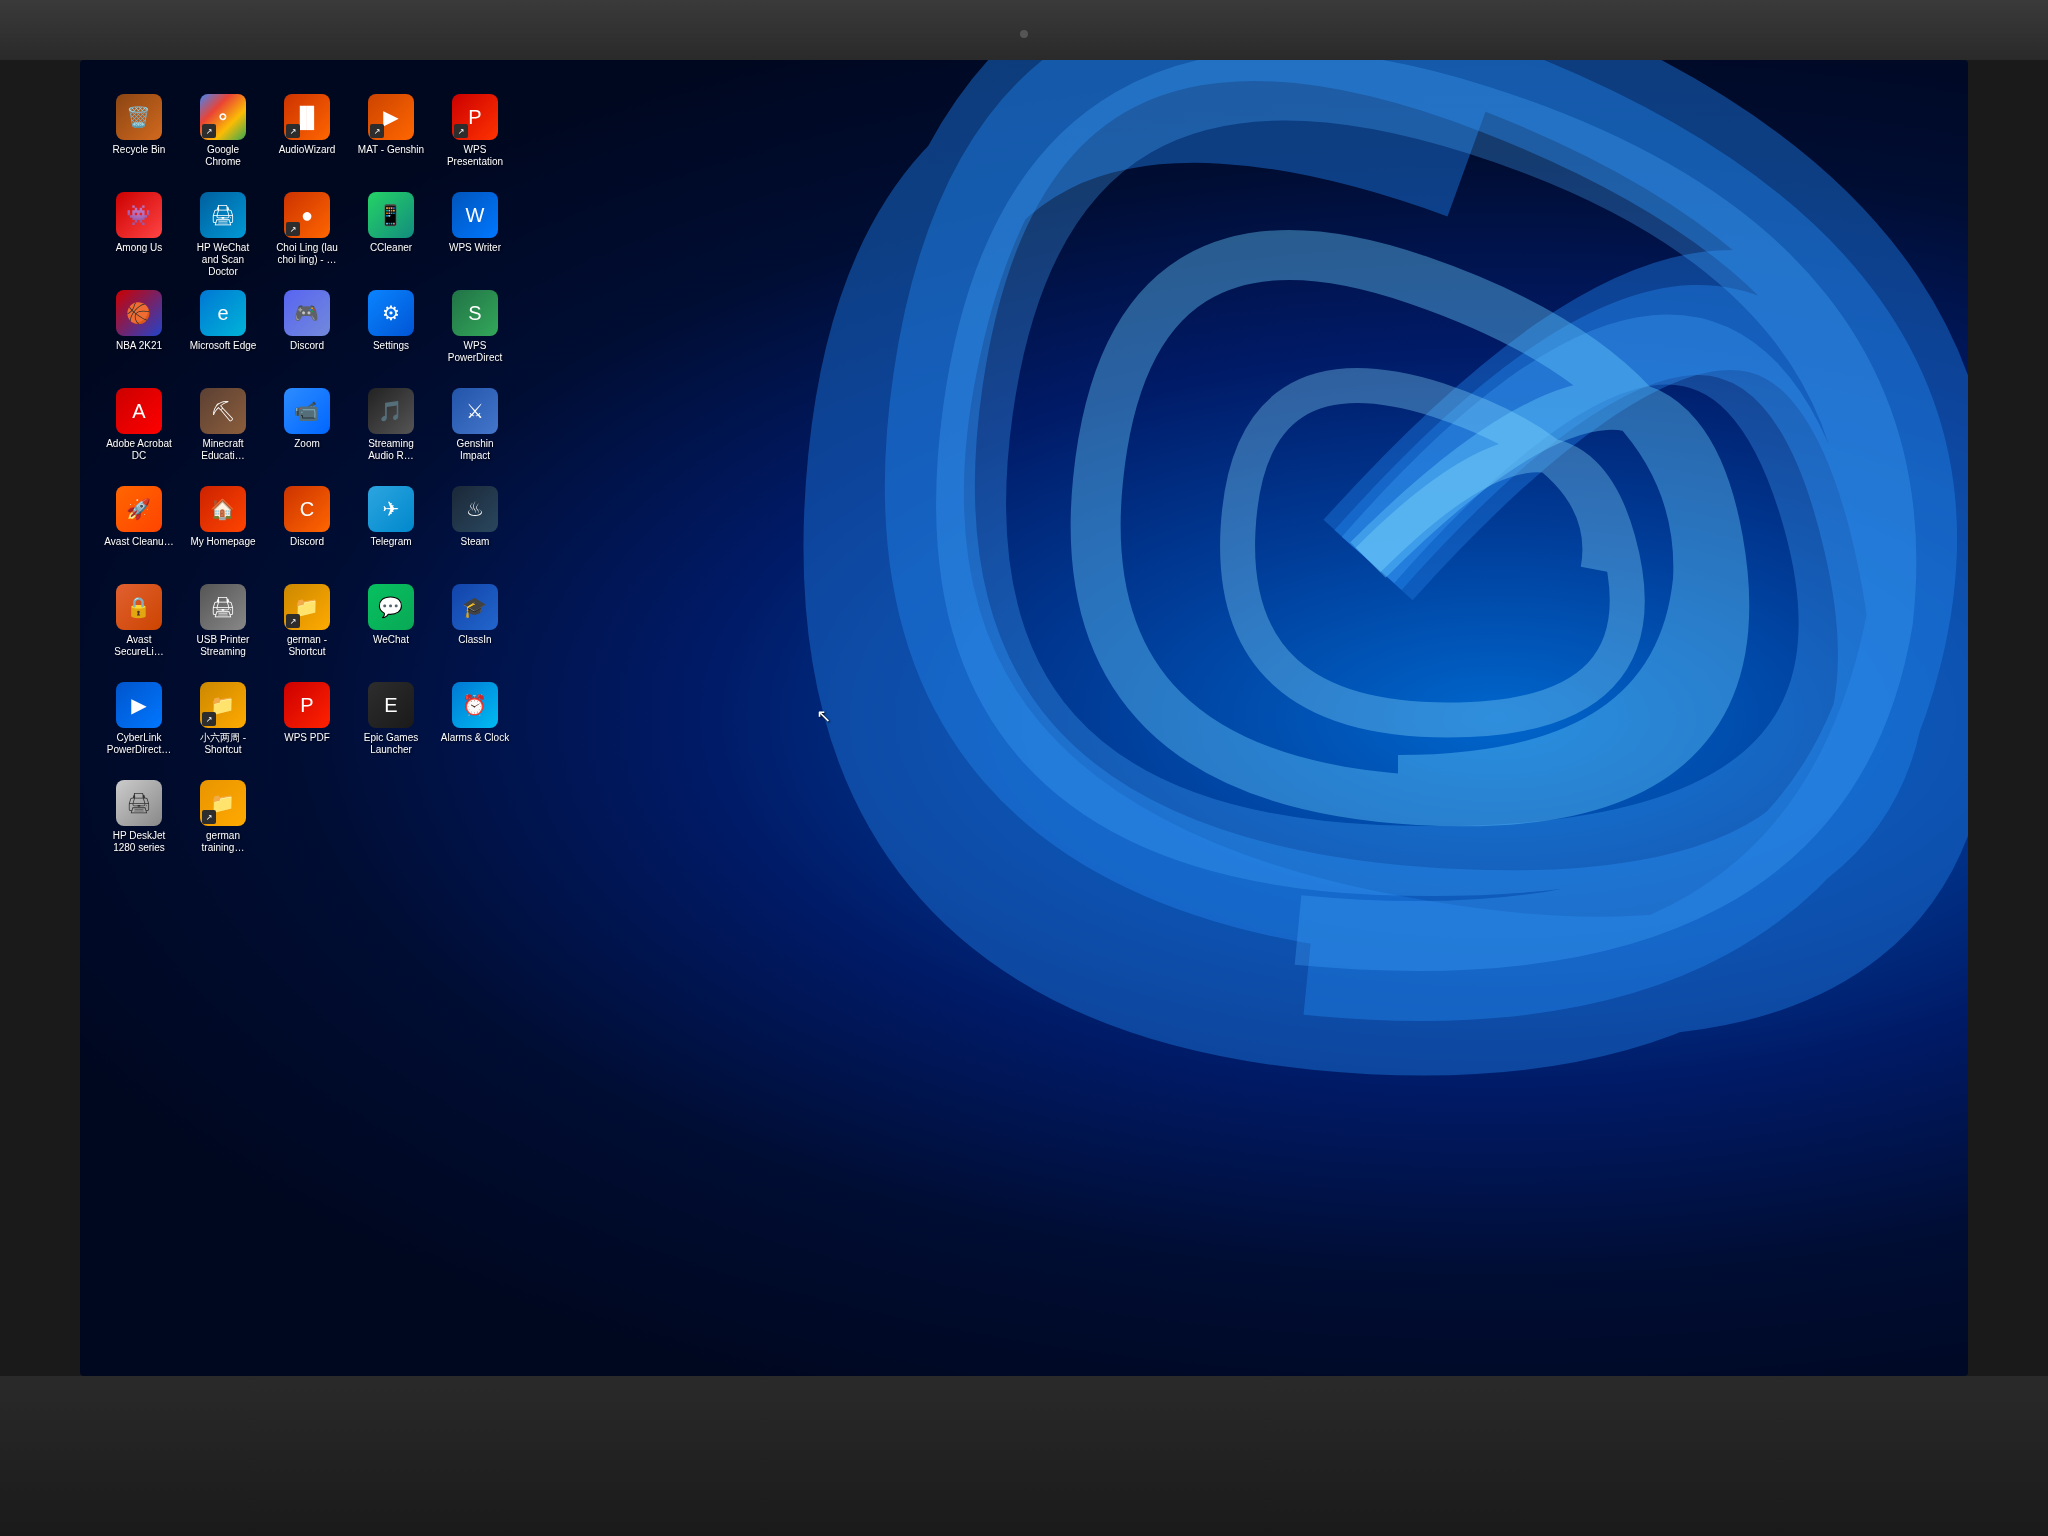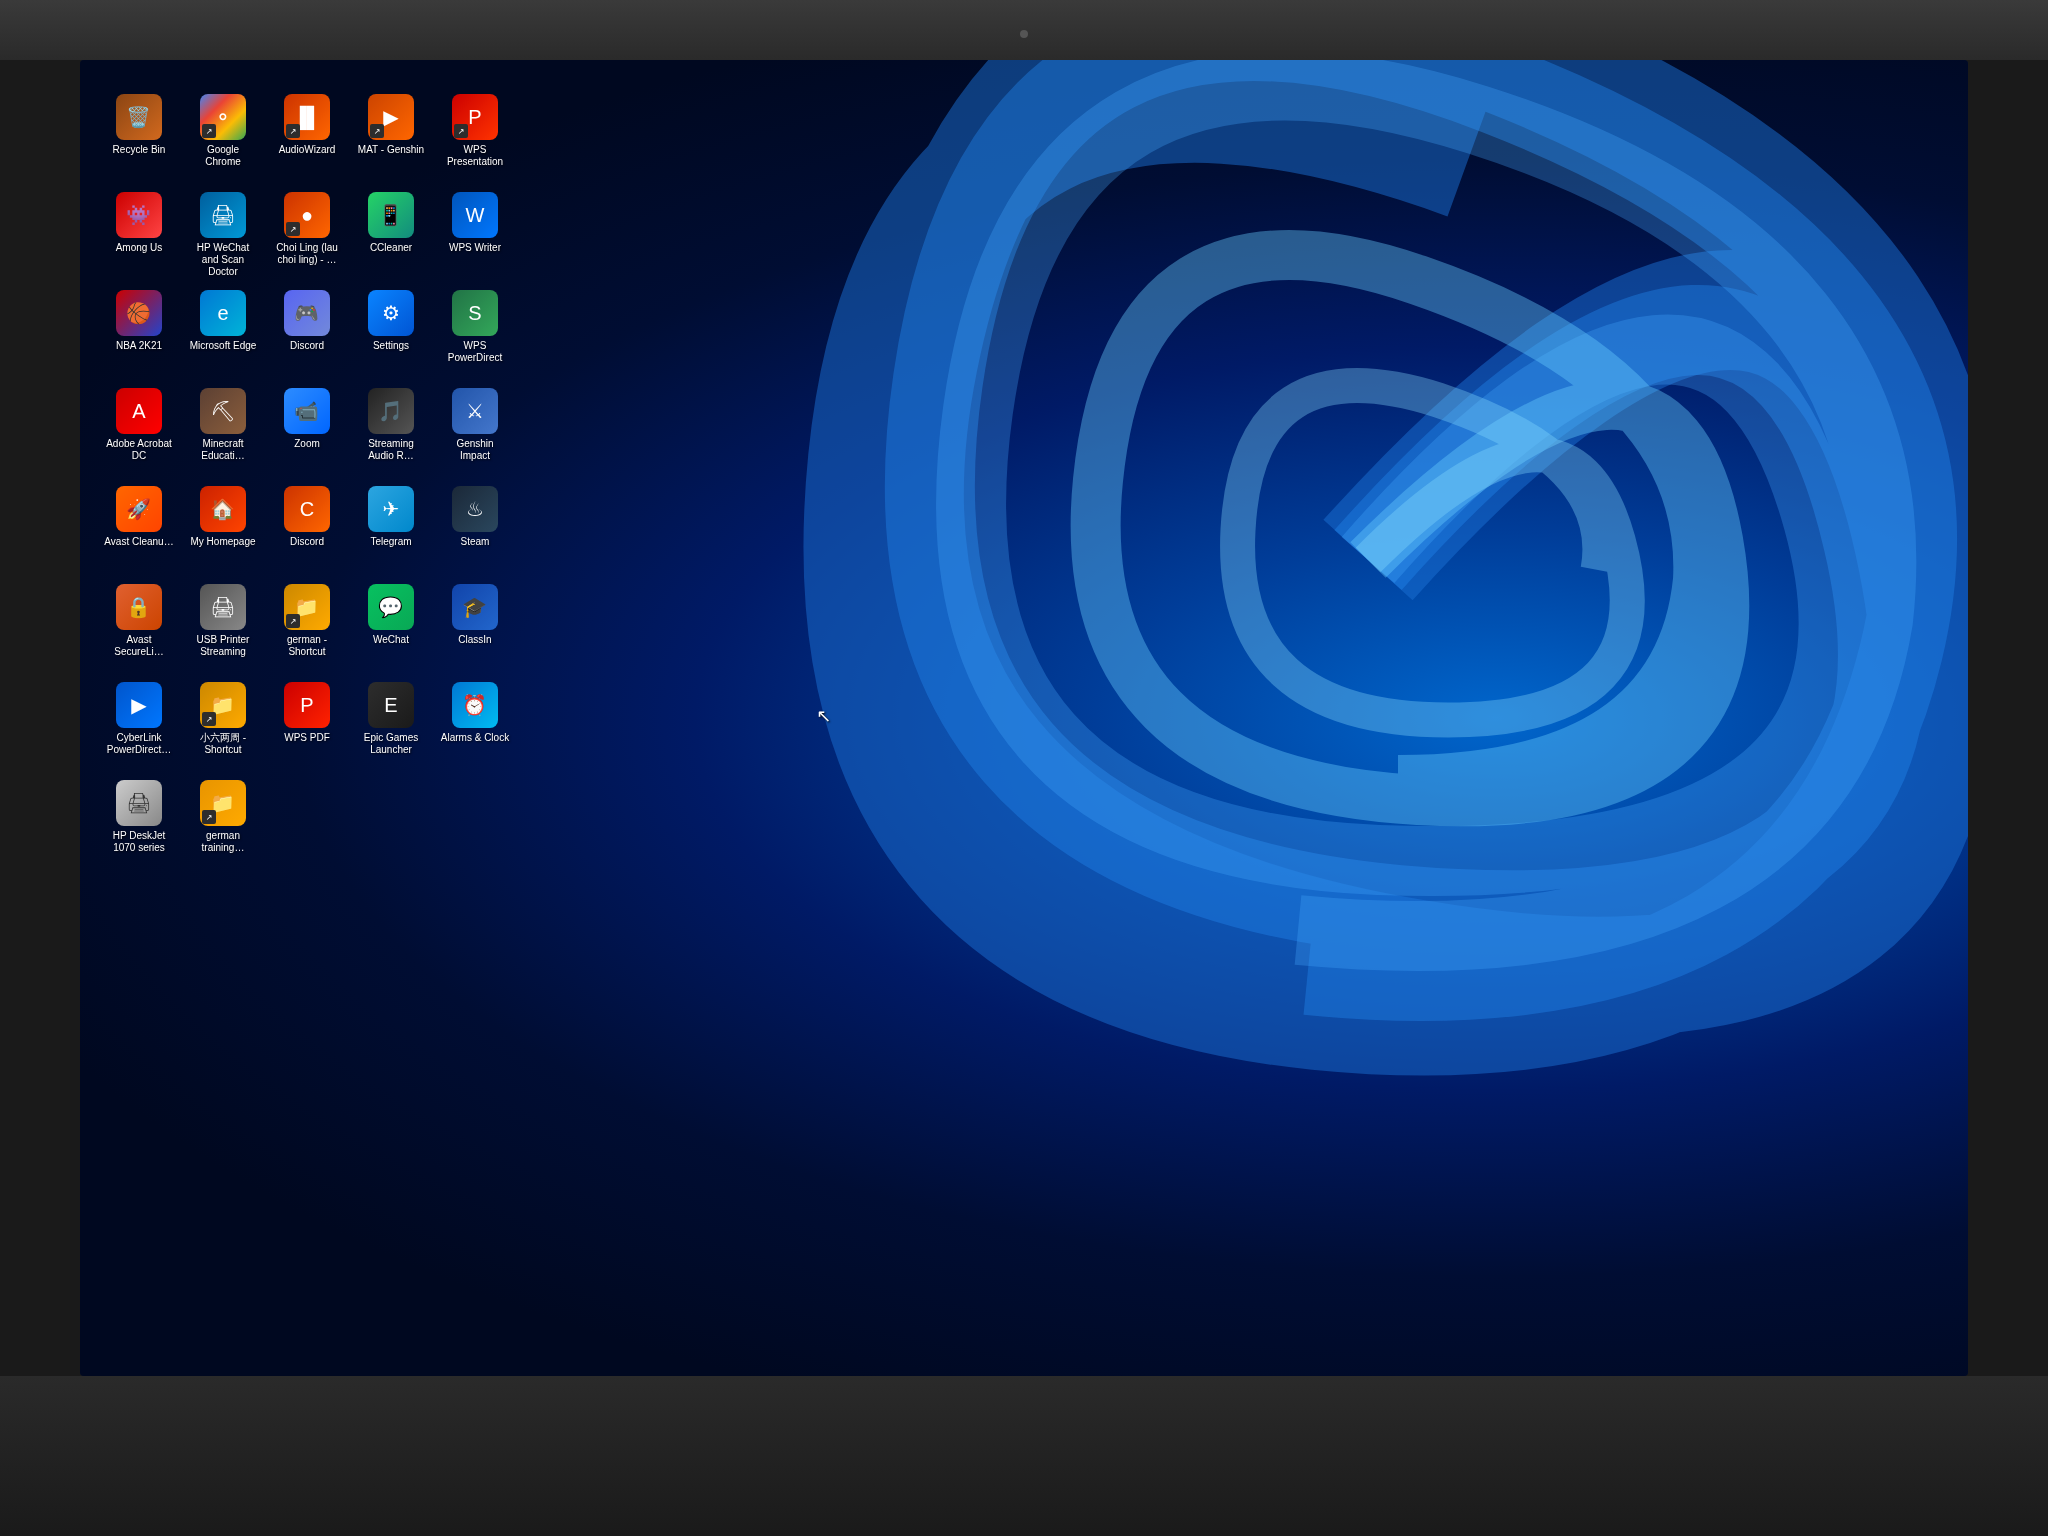--- a/index.html
+++ b/index.html
@@ -447,21 +447,21 @@
       <span style="font-size:20px;">⏰</span>
 
     </div>
     <span class="icon-label">Alarms &amp; Clock</span>
   </div>
         <div class="icon-item">
     <div class="icon-img" style="background:linear-gradient(135deg, #cccccc, #888888); color:#333;">
       <span style="font-size:20px;">🖨</span>
 
     </div>
-    <span class="icon-label">HP DeskJet 1070 series</span>
+    <span class="icon-label">HP DeskJet 1280 series</span>
   </div>
         <div class="icon-item">
     <div class="icon-img" style="background:linear-gradient(135deg, #e89400, #ffaa00); color:#fff;">
       <span style="font-size:20px;">📁</span>
       <div class="shortcut-arrow">↗</div>
     </div>
     <span class="icon-label">german training…</span>
   </div>
       </div>
 

